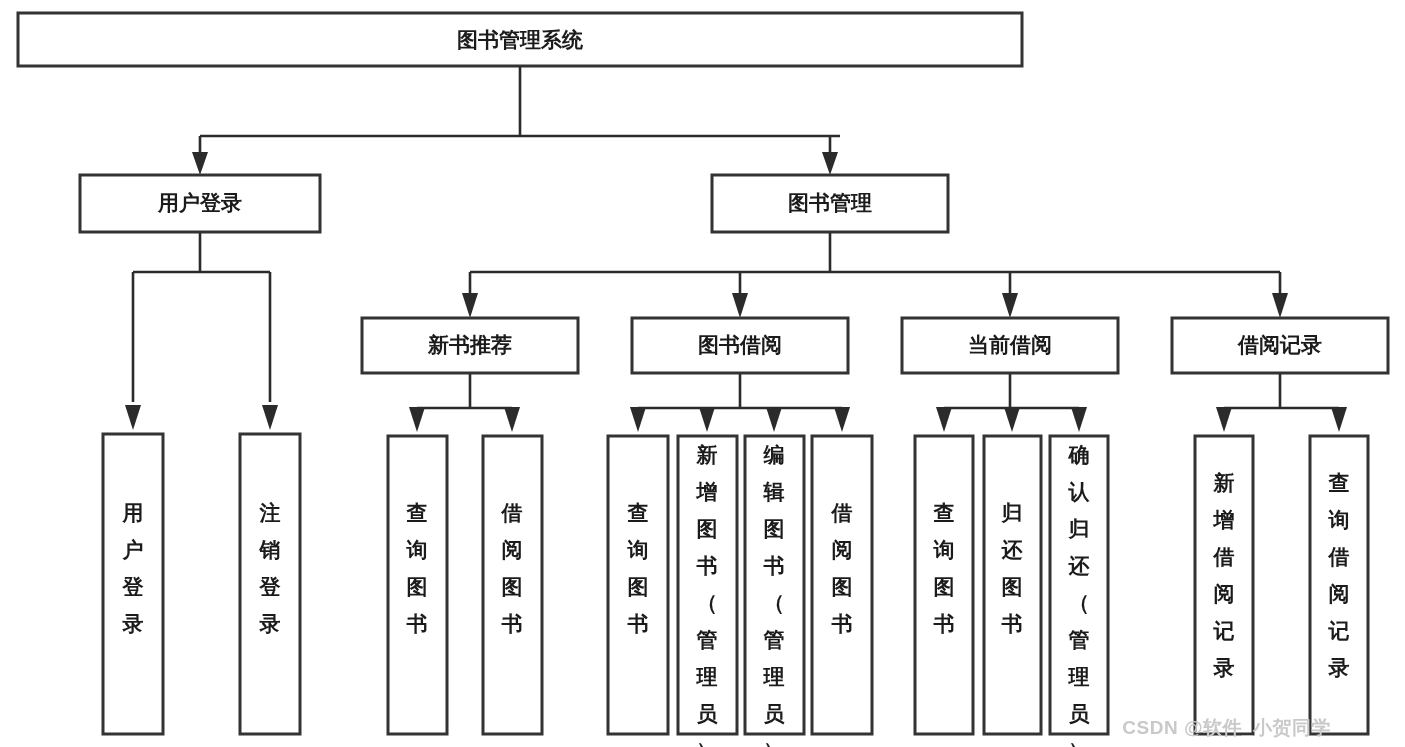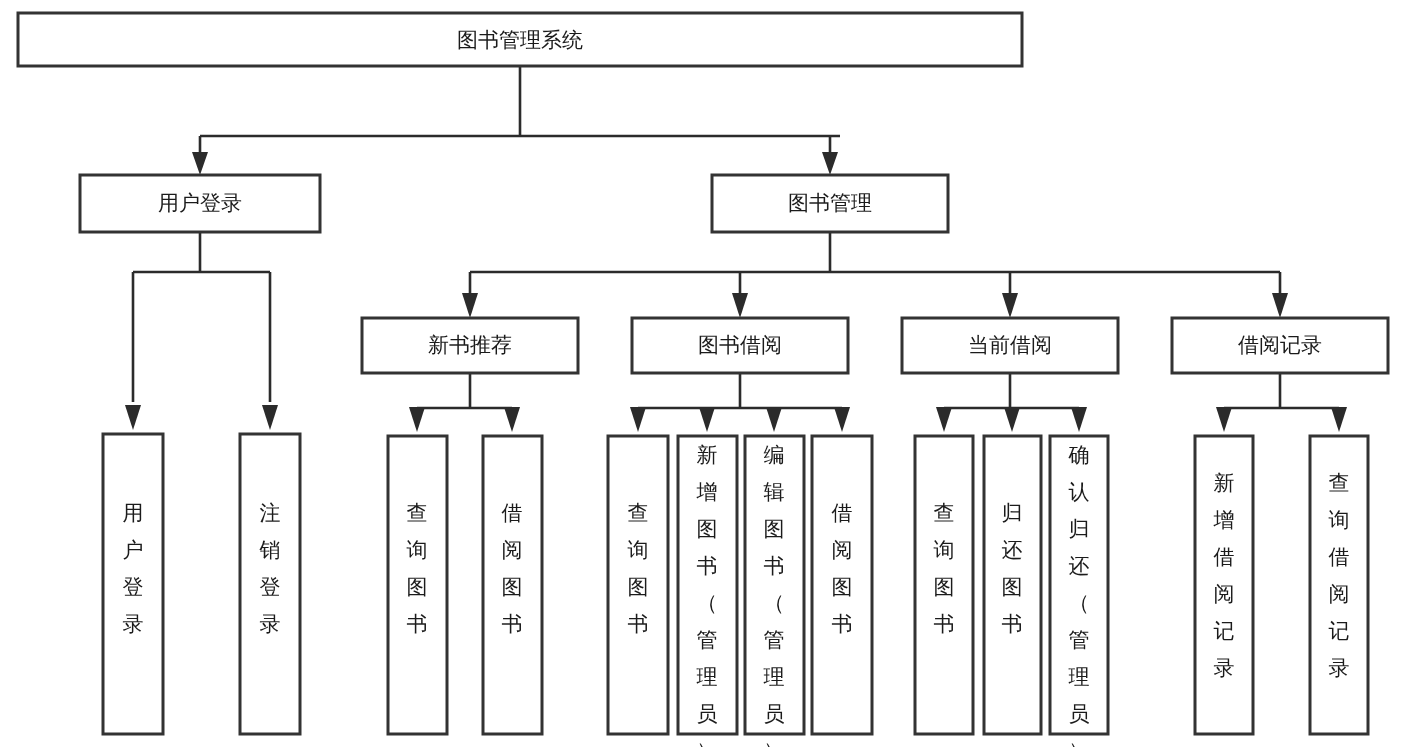--- a/index.html
+++ b/index.html
@@ -11,20 +11,21 @@
     width: 1405px;
     height: 747px;
     font-family: "Liberation Sans", "DejaVu Sans", sans-serif;
     overflow: hidden;
     position: relative;
   }
   #diagram-root {
     position: relative;
     width: 1339px;
     height: 747px;
+    font-weight: bold;
   }
   svg.diagram-canvas {
     position: absolute;
     left: 0;
     top: 0;
     width: 1405px;
     height: 747px;
   }
   .node-rect {
     fill: #ffffff;
@@ -225,14 +226,15 @@
       <text class="node-label-v vtext" x="1224" y="490"><tspan x="1224" y="490" text-anchor="middle">新</tspan><tspan x="1224" y="527" text-anchor="middle">增</tspan><tspan x="1224" y="564" text-anchor="middle">借</tspan><tspan x="1224" y="601" text-anchor="middle">阅</tspan><tspan x="1224" y="638" text-anchor="middle">记</tspan><tspan x="1224" y="675" text-anchor="middle">录</tspan></text>
     </g>
 
     <g>
       <rect class="node-rect" x="1310" y="436" width="58" height="298"></rect>
       <text class="node-label-v vtext" x="1339" y="490"><tspan x="1339" y="490" text-anchor="middle">查</tspan><tspan x="1339" y="527" text-anchor="middle">询</tspan><tspan x="1339" y="564" text-anchor="middle">借</tspan><tspan x="1339" y="601" text-anchor="middle">阅</tspan><tspan x="1339" y="638" text-anchor="middle">记</tspan><tspan x="1339" y="675" text-anchor="middle">录</tspan></text>
     </g>
 
   </svg>
 
+  <div class="watermark">CSDN @软件_小贺同学</div>
 
 </div>
 
 </body></html>

